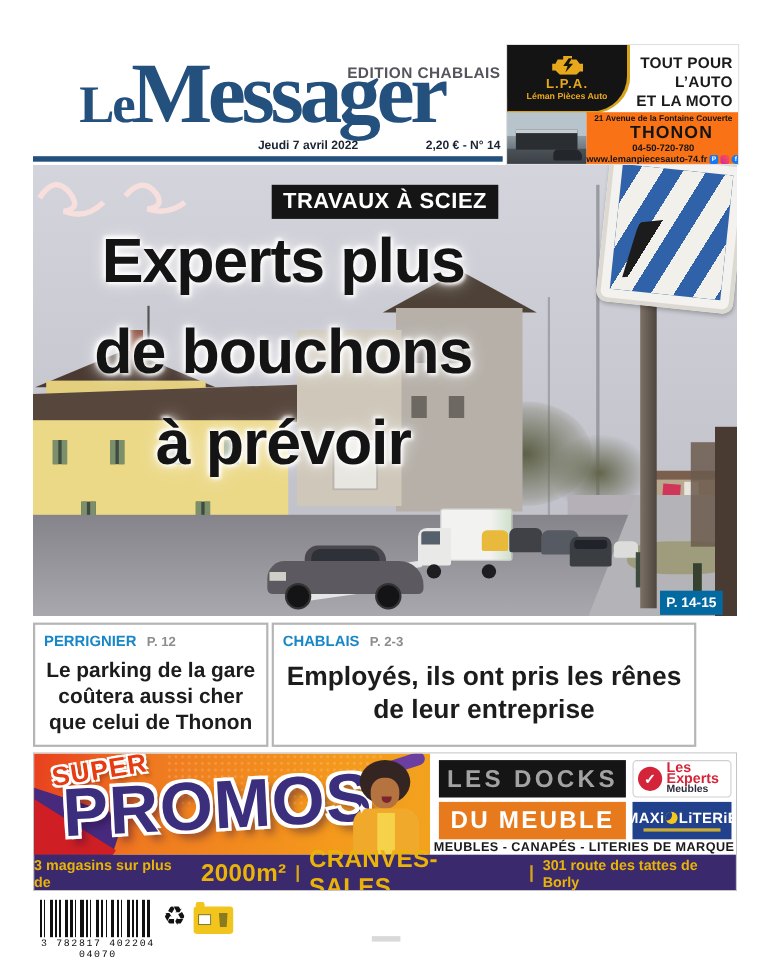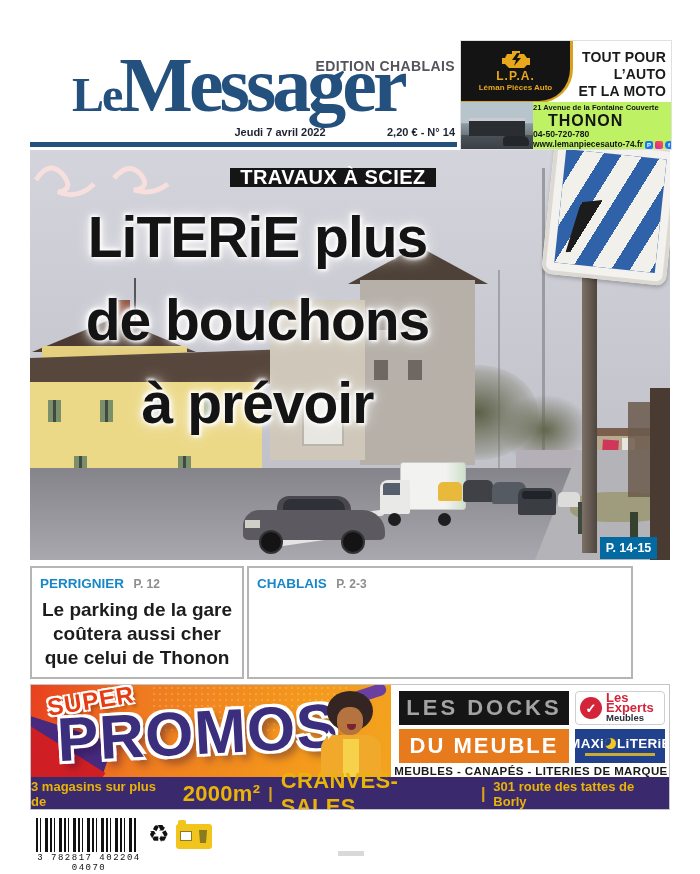--- a/index.html
+++ b/index.html
@@ -29,21 +29,21 @@
   .engine-ico { width:30px; height:18px; }
   .lpa-abbr { color:#e8a81c; font-weight:bold; font-size:12px; letter-spacing:1px; margin-top:1px; }
   .lpa-name { color:#e8a81c; font-weight:bold; font-size:8px; }
   .lpa-tag { position:absolute; right:5px; top:8px; text-align:right; color:#1a1a1a;
              font-weight:900; font-size:14px; line-height:17px; letter-spacing:.2px; }
   .lpa-bottom { position:absolute; left:0; bottom:0; width:212px; height:47px; display:flex; }
   .lpa-photo { width:72px; height:47px; position:relative; overflow:hidden;
                background:linear-gradient(#b8c4cc 45%, #8e9aa2 46%, #6e7880 70%, #4b5258 71%, #3a4046); }
   .lpa-photo .store { position:absolute; left:8px; top:16px; width:56px; height:18px; background:#2a2d31; border-top:3px solid #c9cdd1; }
   .lpa-photo .car { position:absolute; right:4px; bottom:3px; width:26px; height:10px; background:#23262a; border-radius:4px 6px 2px 2px; }
-  .lpa-gold { flex:1; background:#bef264; color:#141414; padding-top:2px; line-height:1.1; }
+  .lpa-gold { flex:1; background:#f97316; color:#141414; text-align:center; padding-top:2px; line-height:1.1; }
   .lpa-addr { font-size:7.6px; font-weight:bold; }
   .lpa-city { font-size:16px; font-weight:bold; letter-spacing:1px;padding-left:15px; }
   .lpa-phone { font-size:8.6px; font-weight:bold; }
   .lpa-webrow { display:flex; align-items:center; justify-content:center; gap:2px; margin-top:1px; }
   .lpa-web { font-size:8.4px; font-weight:bold; }
   .s-ico { width:8px; height:8px; border-radius:2px; color:#fff; font-size:6px; font-weight:bold;
            display:inline-flex; align-items:center; justify-content:center; }
   .s-p { background:#1877f2; } .s-ig { background:linear-gradient(45deg,#d6249f,#fd5949); } .s-fb { background:#1877f2; border-radius:50%; }
 
   
@@ -106,21 +106,21 @@
   .cross-sign { left:518px; top:-8px; width:125px; height:138px; background:#f4f2ee; border-radius:10px; transform:rotate(6deg);
                 box-shadow:inset 0 0 0 4px #dcd9d2, 1px 2px 4px rgba(0,0,0,.25); overflow:hidden; }
   .cross-inner { position:absolute; left:12px; top:12px; right:12px; bottom:12px; background:#2f62a9; overflow:hidden; }
   .cross-stripes { position:absolute; inset:0;
                    background:repeating-linear-gradient(116deg, transparent 0 16px, #f2f0ea 16px 34px); }
   .cross-marks { position:absolute; inset:0;
                  background:repeating-linear-gradient(116deg, transparent 0 42px, #1c1c1c 42px 58px, transparent 58px 86px);
                  clip-path:polygon(20% 45%, 100% 30%, 100% 75%, 10% 90%); }
 
   
-  .kicker { position:absolute; left:230px; top:168px; width:206px; height:19px; background:#151515;
+  .kicker { position:absolute; left:247px; top:168px; width:206px; height:31px; background:#151515;
             color:#fff; font-weight:bold; font-size:20px; letter-spacing:.5px;
             display:flex; align-items:center; justify-content:center; z-index:8; }
   .headline { position:absolute; left:35px; top:196px; width:445px; text-align:center; z-index:8; }
   .headline span { display:block; font-size:57px; line-height:83px; font-weight:900; letter-spacing:-1px; color:#141414;
                    text-shadow:0 0 8px rgba(255,255,255,.95), 0 0 16px rgba(255,255,255,.8),
                                2px 2px 3px rgba(255,255,255,.85), -2px -2px 3px rgba(255,255,255,.85); }
   .page-badge { position:absolute; left:600px; top:537px; width:57px; height:22px; background:#0369a1;
                 color:#fff; font-weight:bold; font-size:12.5px; display:flex; align-items:center; justify-content:center; z-index:9; }
 
   
@@ -313,38 +313,39 @@
     <div class="cross-sign">
       <div class="cross-inner">
           <div class="cross-stripes"></div>
           <div class="cross-marks"></div>
         </div>
     </div>
   </div>
 
   <div class="kicker">TRAVAUX À SCIEZ</div>
   <div class="headline">
-    <span>LiTERiE plus</span>
+    <span>Experts plus</span>
     <span>de bouchons</span>
     <span>à prévoir</span>
   </div>
   <div class="page-badge">P. 14-15</div>
 
   <div class="teaser teaser-left">
     <div>
       <span class="t-kicker">PERRIGNIER</span>
       <span class="t-page">P. 12</span>
     </div>
     <div class="t-title">Le parking de la gare coûtera aussi cher que celui de Thonon</div>
   </div>
   <div class="teaser teaser-right">
     <div>
       <span class="t-kicker">CHABLAIS</span>
       <span class="t-page">P. 2-3</span>
     </div>
+    <div class="t-title">Employés, ils ont pris les rênes de leur entreprise</div>
   </div>
 
   <div class="bottom-ad">
     <div class="ad-main">
       <div class="ad-orange">
         <div class="dots"></div>
         <div class="roller"></div>
         <div class="tri-purple"></div>
         <div class="tri-red"></div>
         <div class="blob"></div>

